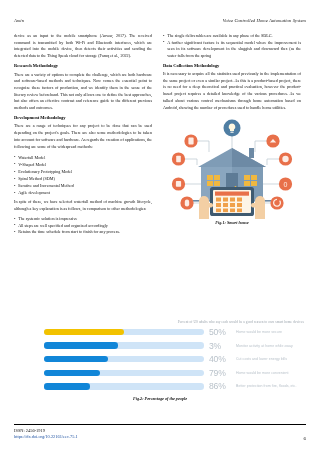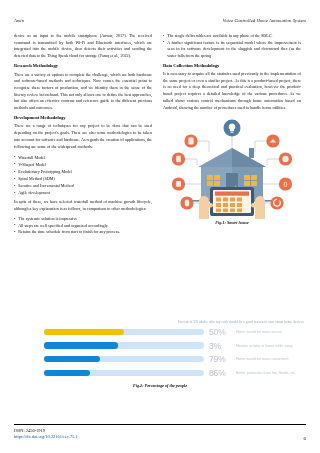--- a/index.html
+++ b/index.html
@@ -253,20 +253,27 @@
       </div>
 
       <div class="row">
         <div class="track">
           <div class="fill" style="width:46%;background:#1186d8;"></div>
         </div>
         <div class="pct">3%</div>
         <div class="rowlabel">Monitor activity at home while away</div>
       </div>
 
+      <div class="row">
+        <div class="track">
+          <div class="fill" style="width:40%;background:#1186d8;"></div>
+        </div>
+        <div class="pct">40%</div>
+        <div class="rowlabel">Cut costs and lower energy bills</div>
+      </div>
 
       <div class="row">
         <div class="track">
           <div class="fill" style="width:35%;background:#1186d8;"></div>
         </div>
         <div class="pct">79%</div>
         <div class="rowlabel">Home would be more convenient</div>
       </div>
 
       <div class="row">

